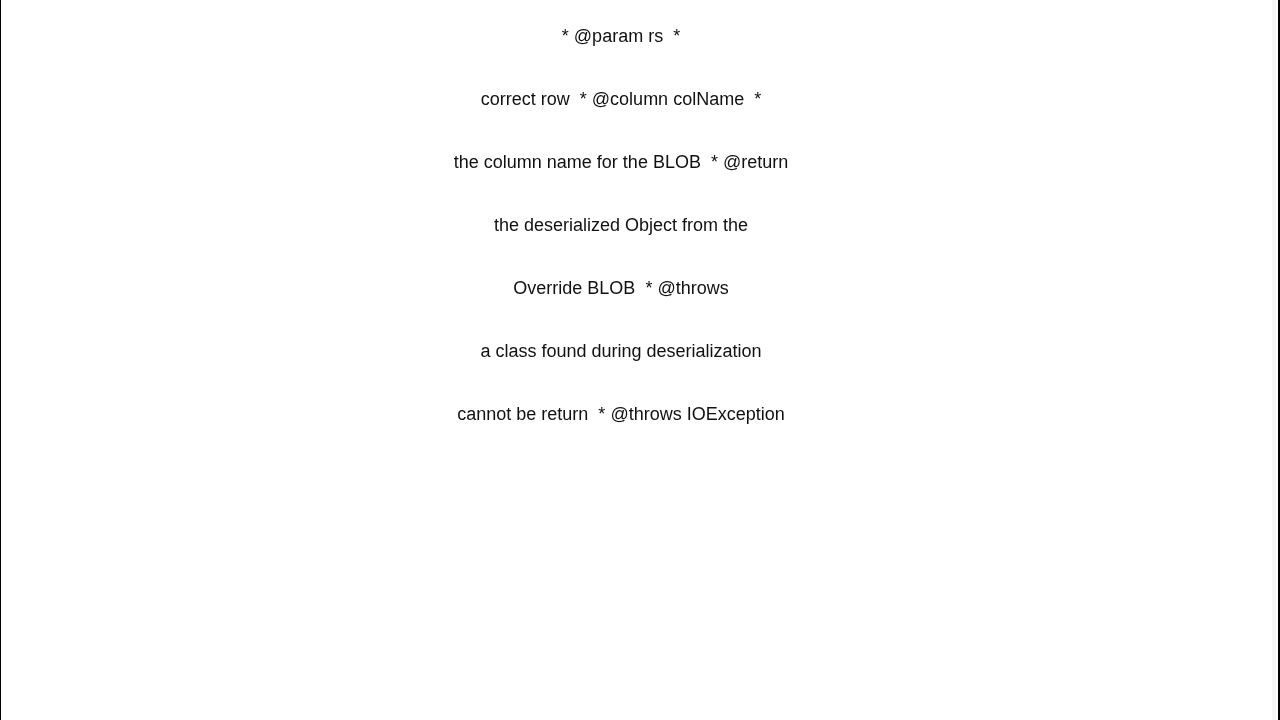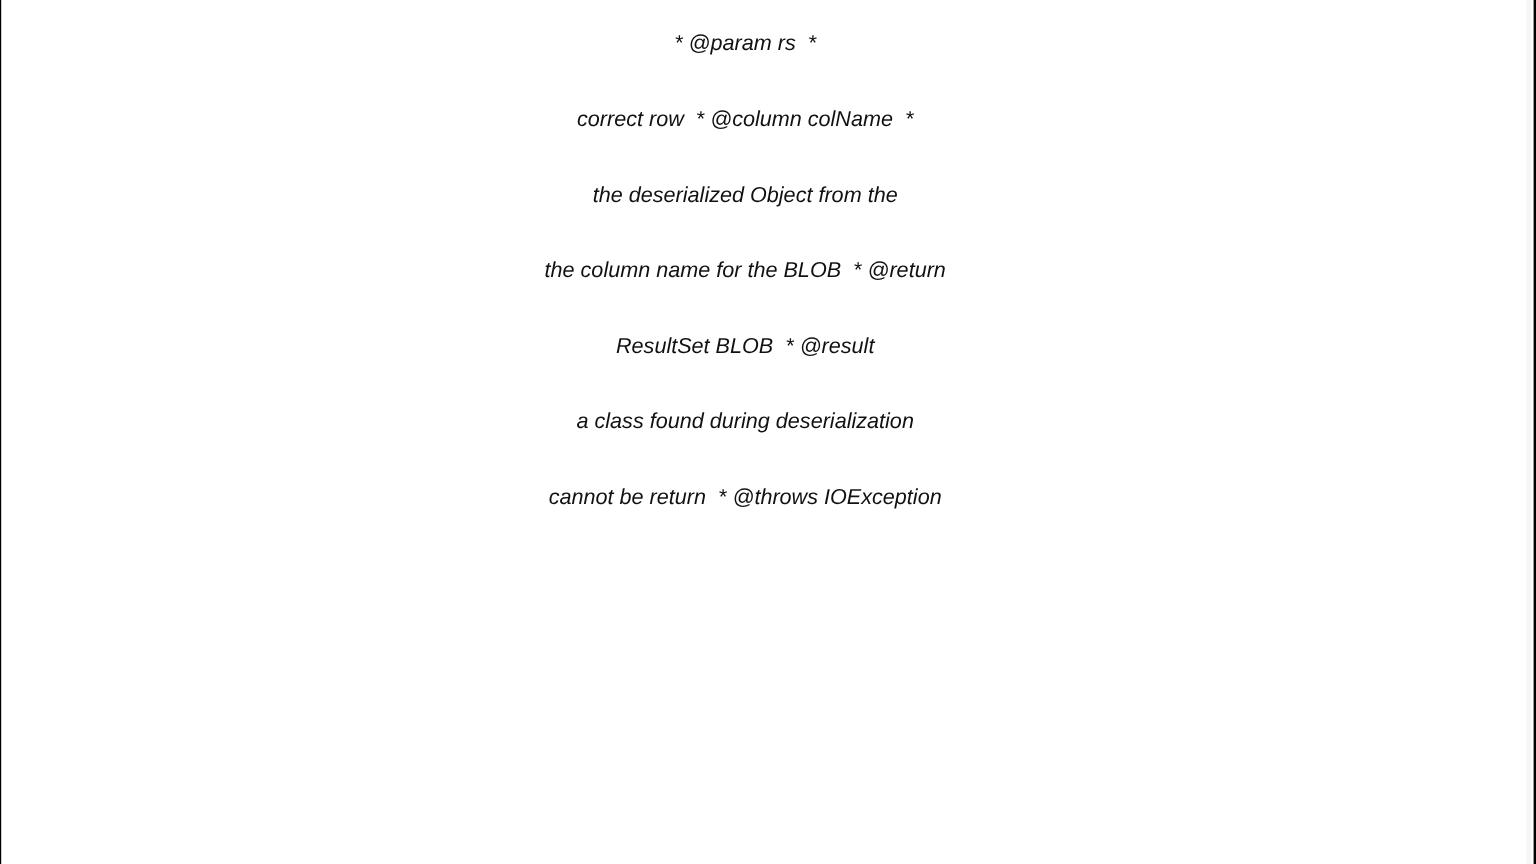--- a/index.html
+++ b/index.html
@@ -24,21 +24,20 @@
       top: 0; right: 2px;
       width: 4px; height: 720px;
       background: #f6f6f6;
     }
     .viewport {
       position: absolute;
       left: 0; top: 0;
       width: 1265px;
       height: 679px;
       overflow: hidden;
-      font-style: italic;
     }
     .code-block {
       position: absolute;
       left: 440px;
       width: 360px;
       top: -16px;
       font-family: "Liberation Sans", sans-serif;
       font-size: 18px;
       line-height: 21px;
       color: #111111;
@@ -52,23 +51,23 @@
   </style>
 </head>
 <body>
 
 <div class="frame">
   <div class="right-strip"></div>
   <div class="viewport">
     <div class="code-block">
       <span class="line">* @param rs  *</span>
       <span class="line">correct row  * @column colName  *</span>
+      <span class="line">the column name for the BLOB  * @return</span>
       <span class="line">the deserialized Object from the</span>
-      <span class="line">the column name for the BLOB  * @return</span>
-      <span class="line">ResultSet BLOB  * @result</span>
+      <span class="line">Override BLOB  * @throws</span>
       <span class="line">a class found during deserialization</span>
       <span class="line">cannot be return  * @throws IOException</span>
       
       
       
       
       
       
       
       

